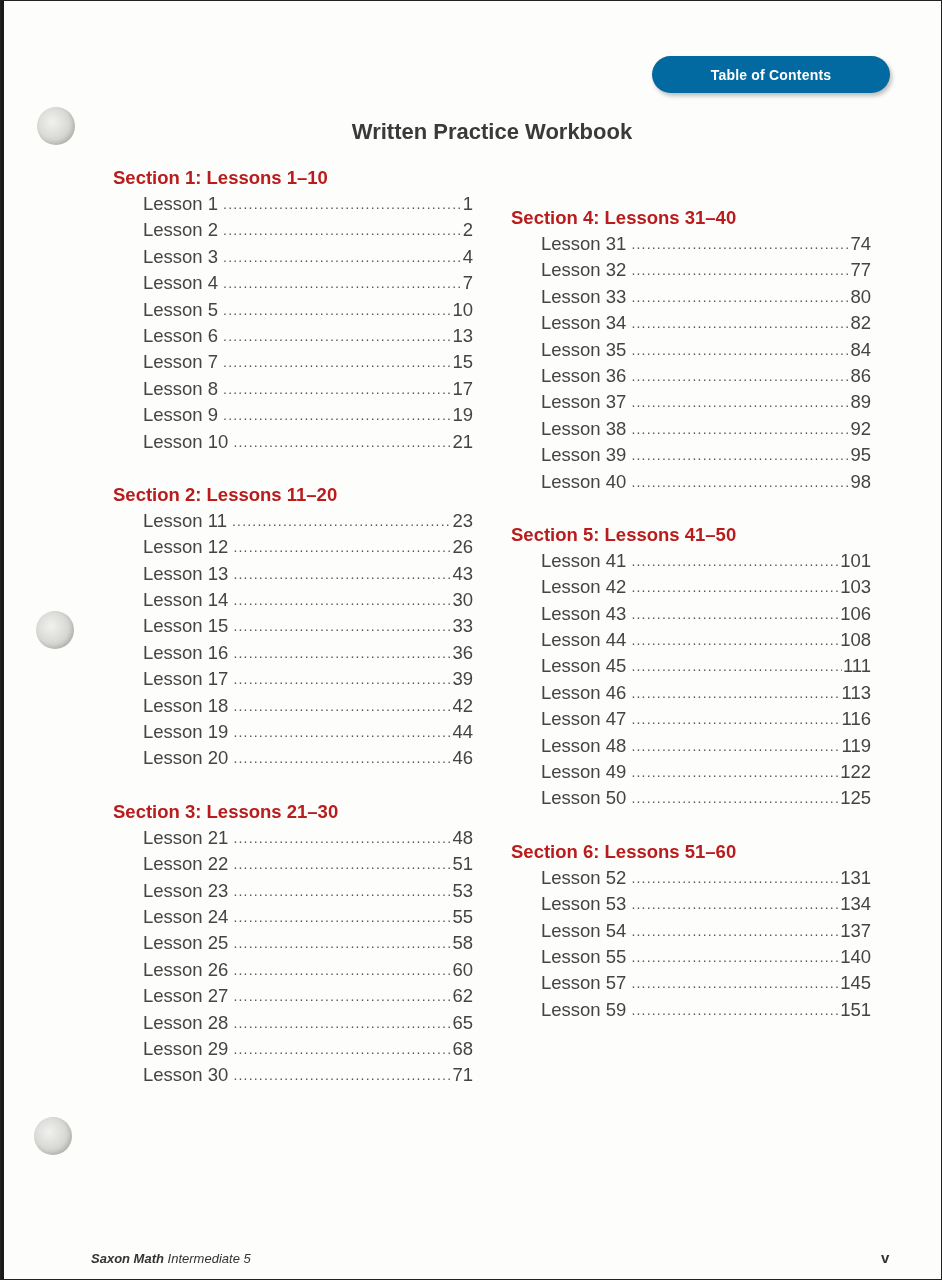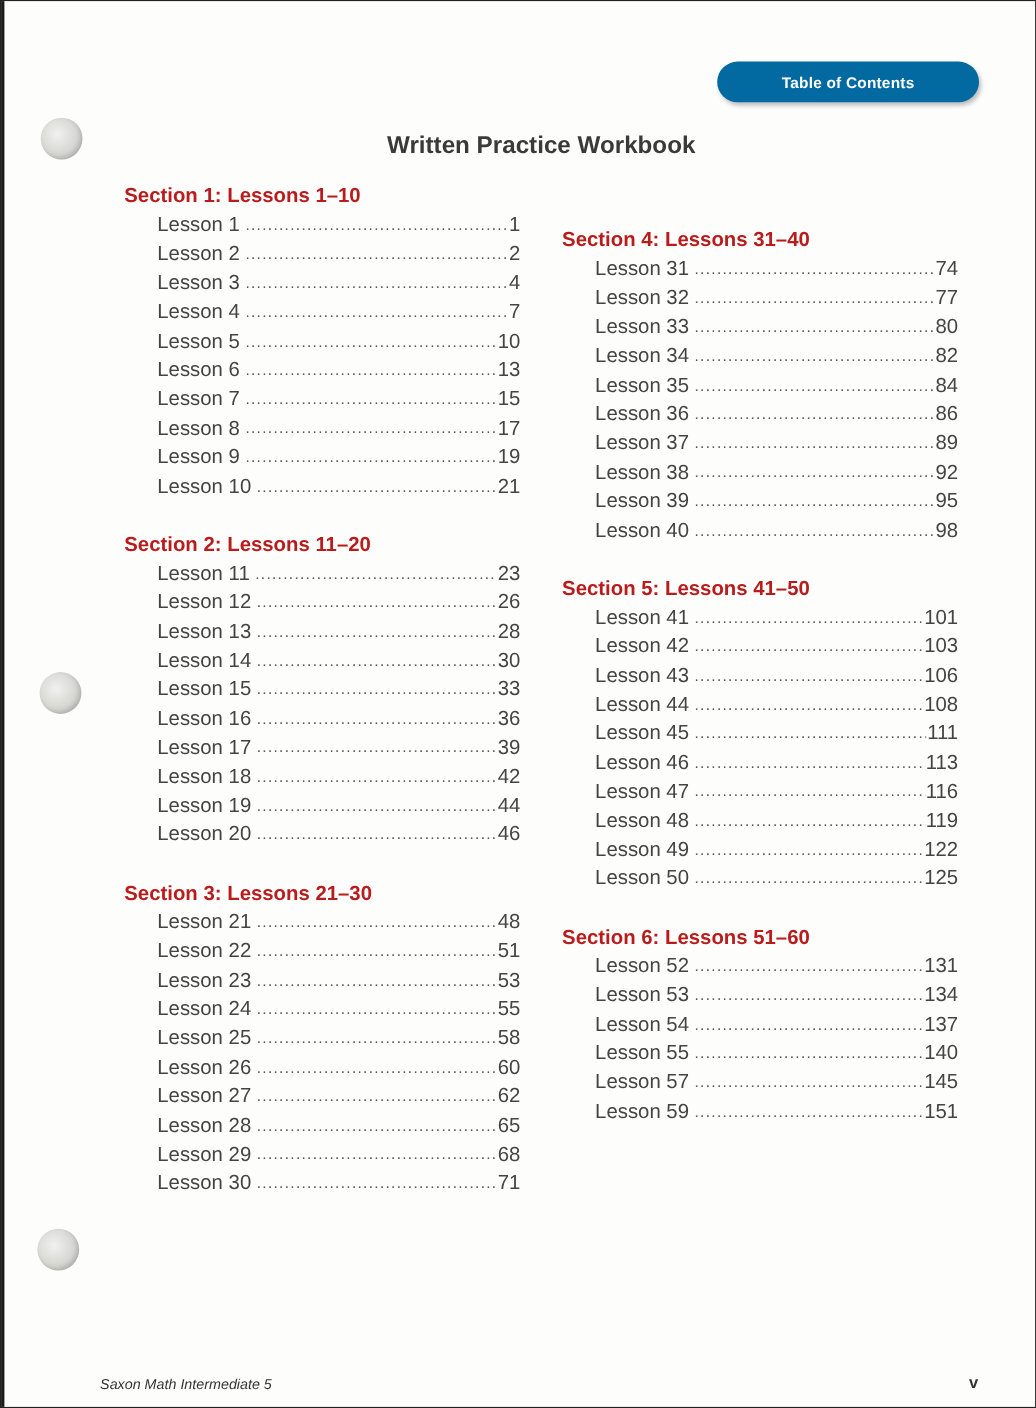--- a/index.html
+++ b/index.html
@@ -58,21 +58,21 @@
     margin: 0 1px 0 5px; color: #555; font-size: 14px; letter-spacing: 1.2px;
   }
   .entry .dots::before {
     content: "........................................................................................................";
   }
   .entry .pg { white-space: nowrap; }
   .footer-left {
     position: absolute; left: 90px; top: 1250px;
     font-size: 13px; color: #333;
   }
-  .footer-left .brand { font-weight: normal; font-style: italic; }
+  .footer-left .brand { font-weight: bold; font-style: italic; }
   .footer-left .sub { font-style: italic; }
   .footer-right {
     position: absolute; left: 880px; top: 1248px;
     font-size: 15px; font-weight: bold; color: #333;
   }
 </style>
 </head>
 <body>
 
 <div class="page">
@@ -150,21 +150,21 @@
           <span class="pg">23</span>
         </div>
       <div class="entry">
           <span class="label">Lesson 12</span>
           <span class="dots"></span>
           <span class="pg">26</span>
         </div>
       <div class="entry">
           <span class="label">Lesson 13</span>
           <span class="dots"></span>
-          <span class="pg">28</span>
+          <span class="pg">43</span>
         </div>
       <div class="entry">
           <span class="label">Lesson 14</span>
           <span class="dots"></span>
           <span class="pg">30</span>
         </div>
       <div class="entry">
           <span class="label">Lesson 15</span>
           <span class="dots"></span>
           <span class="pg">33</span>

